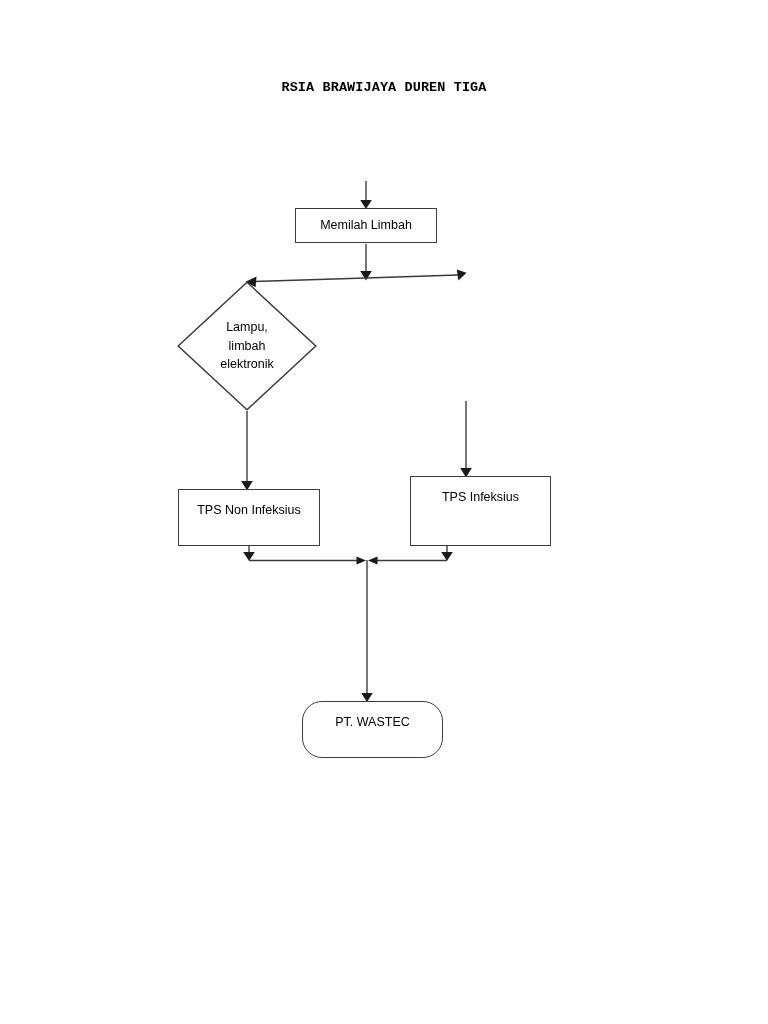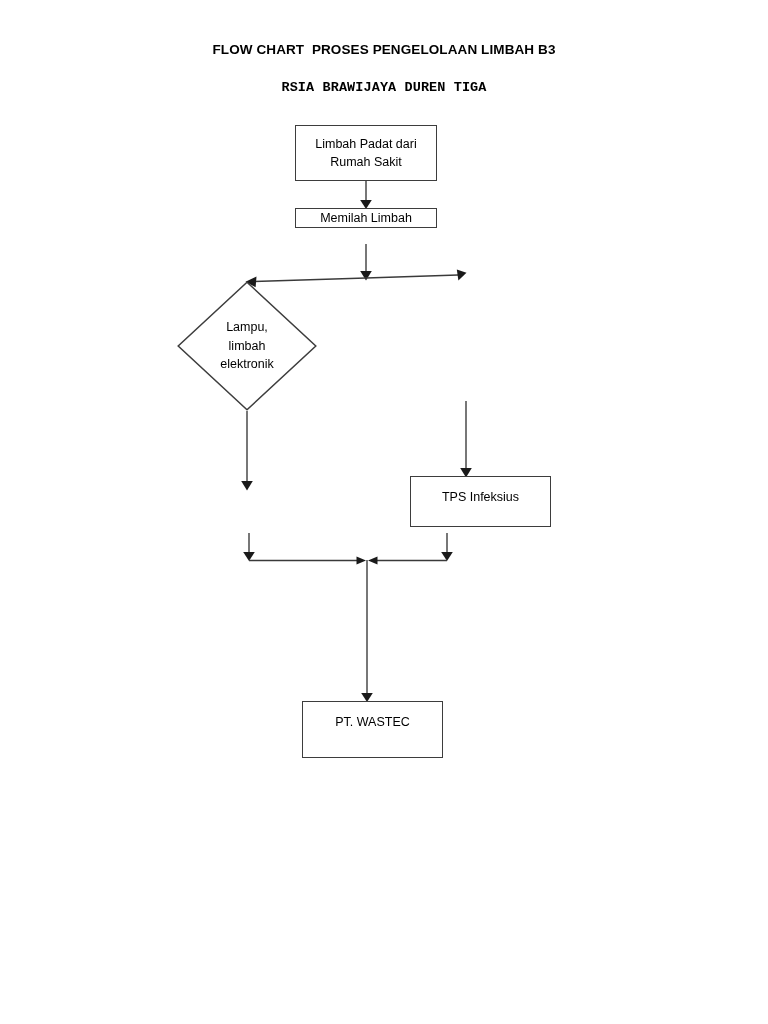--- a/index.html
+++ b/index.html
@@ -98,21 +98,20 @@
     text-align: center;
     white-space: pre-line;
     color: #000000;
   }
 </style>
 </head>
 <body>
 
 <div id="page">
 
-  <div class="title" id="title-line-1">FLOW CHART  PROSES PENGELOLAAN LIMBAH B3</div>
 
   <div class="title" id="title-line-2">RSIA BRAWIJAYA DUREN TIGA</div>
 
   <svg id="connectors" viewBox="0 0 768 1024">
     <defs>
       <marker id="arrow-down" markerWidth="10" markerHeight="10" refX="5" refY="8.2" orient="0">
         <path d="M 1.3 0.6 L 8.7 0.6 L 5 8.6 Z" fill="#1a1a1a"></path>
       </marker>
       <marker id="arrow-generic" markerWidth="9" markerHeight="9" refX="8.2" refY="4.5" orient="auto">
         <path d="M 0.4 0.9 L 8.6 4.5 L 0.4 8.1 Z" fill="#1a1a1a"></path>
@@ -168,41 +167,40 @@
       <line x1="447" y1="560.5" x2="377" y2="560.5" stroke="#3a3a3a" stroke-width="1.6"></line>
       <path d="M 368 560.5 L 377.5 556.6 L 377.5 564.4 Z" fill="#1a1a1a"></path>
     </g>
 
     <g>
       <line x1="367" y1="560" x2="367" y2="694" stroke="#4a4a4a" stroke-width="1.5"></line>
       <path d="M 361.2 693 L 372.8 693 L 367 702 Z" fill="#1a1a1a"></path>
     </g>
   </svg>
 
-  <div class="node box center-text" style="left:295px; top:125px; width:142px; height:56px;">
-    <span class="box-label">Limbah Padat dari
-Rumah Sakit</span>
-  </div>
-
-  <div class="node box center-text" style="left:295px; top:208px; width:142px; height:20px;">
+
+  <div class="node box center-text" style="left:295px; top:208px; width:142px; height:35px;">
     <span class="box-label">Memilah Limbah</span>
   </div>
 
   <div class="node diamond" style="left:177px; top:281px; width:140px; height:130px;text-decoration:underline;">
     <svg width="140" height="130" viewBox="0 0 140 130">
       <polygon points="70,1.2 138.8,65 70,128.8 1.2,65" fill="#ffffff" stroke="#3d3d3d" stroke-width="1.5"></polygon>
     </svg>
     <span class="diamond-label">Lampu,
 limbah
 elektronik</span>
   </div>
 
 
-
-  <div class="node box top-text" style="left:410px; top:476px; width:141px; height:51px;">
+  <div class="node box top-text" style="left:178px; top:489px; width:142px; height:57px;">
+    <span class="box-label">TPS Non Infeksius</span>
+  </div>
+
+  <div class="node box top-text" style="left:410px; top:476px; width:141px; height:70px;">
     <span class="box-label">TPS Infeksius</span>
   </div>
 
-  <div class="node box top-text" style="left:302px; top:701px; width:141px; height:57px;">
+  <div class="node box top-text" style="left:302px; top:701px; width:141px; height:57px;border-radius:20px;">
     <span class="box-label">PT. WASTEC</span>
   </div>
 
 </div>
 
 </body></html>

